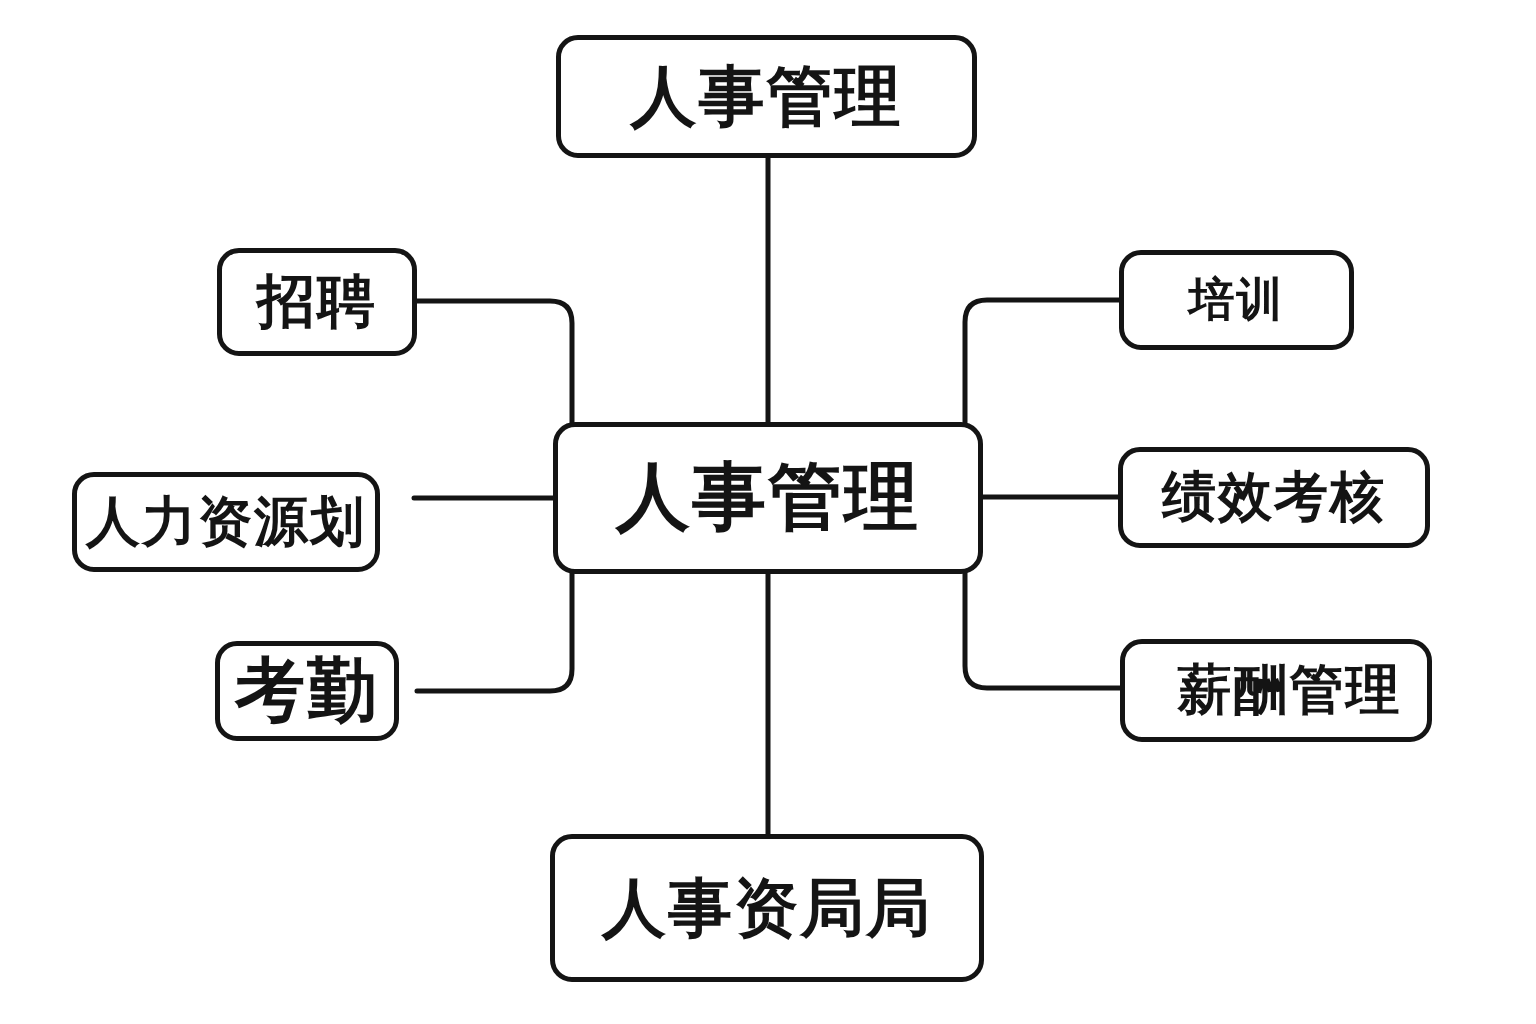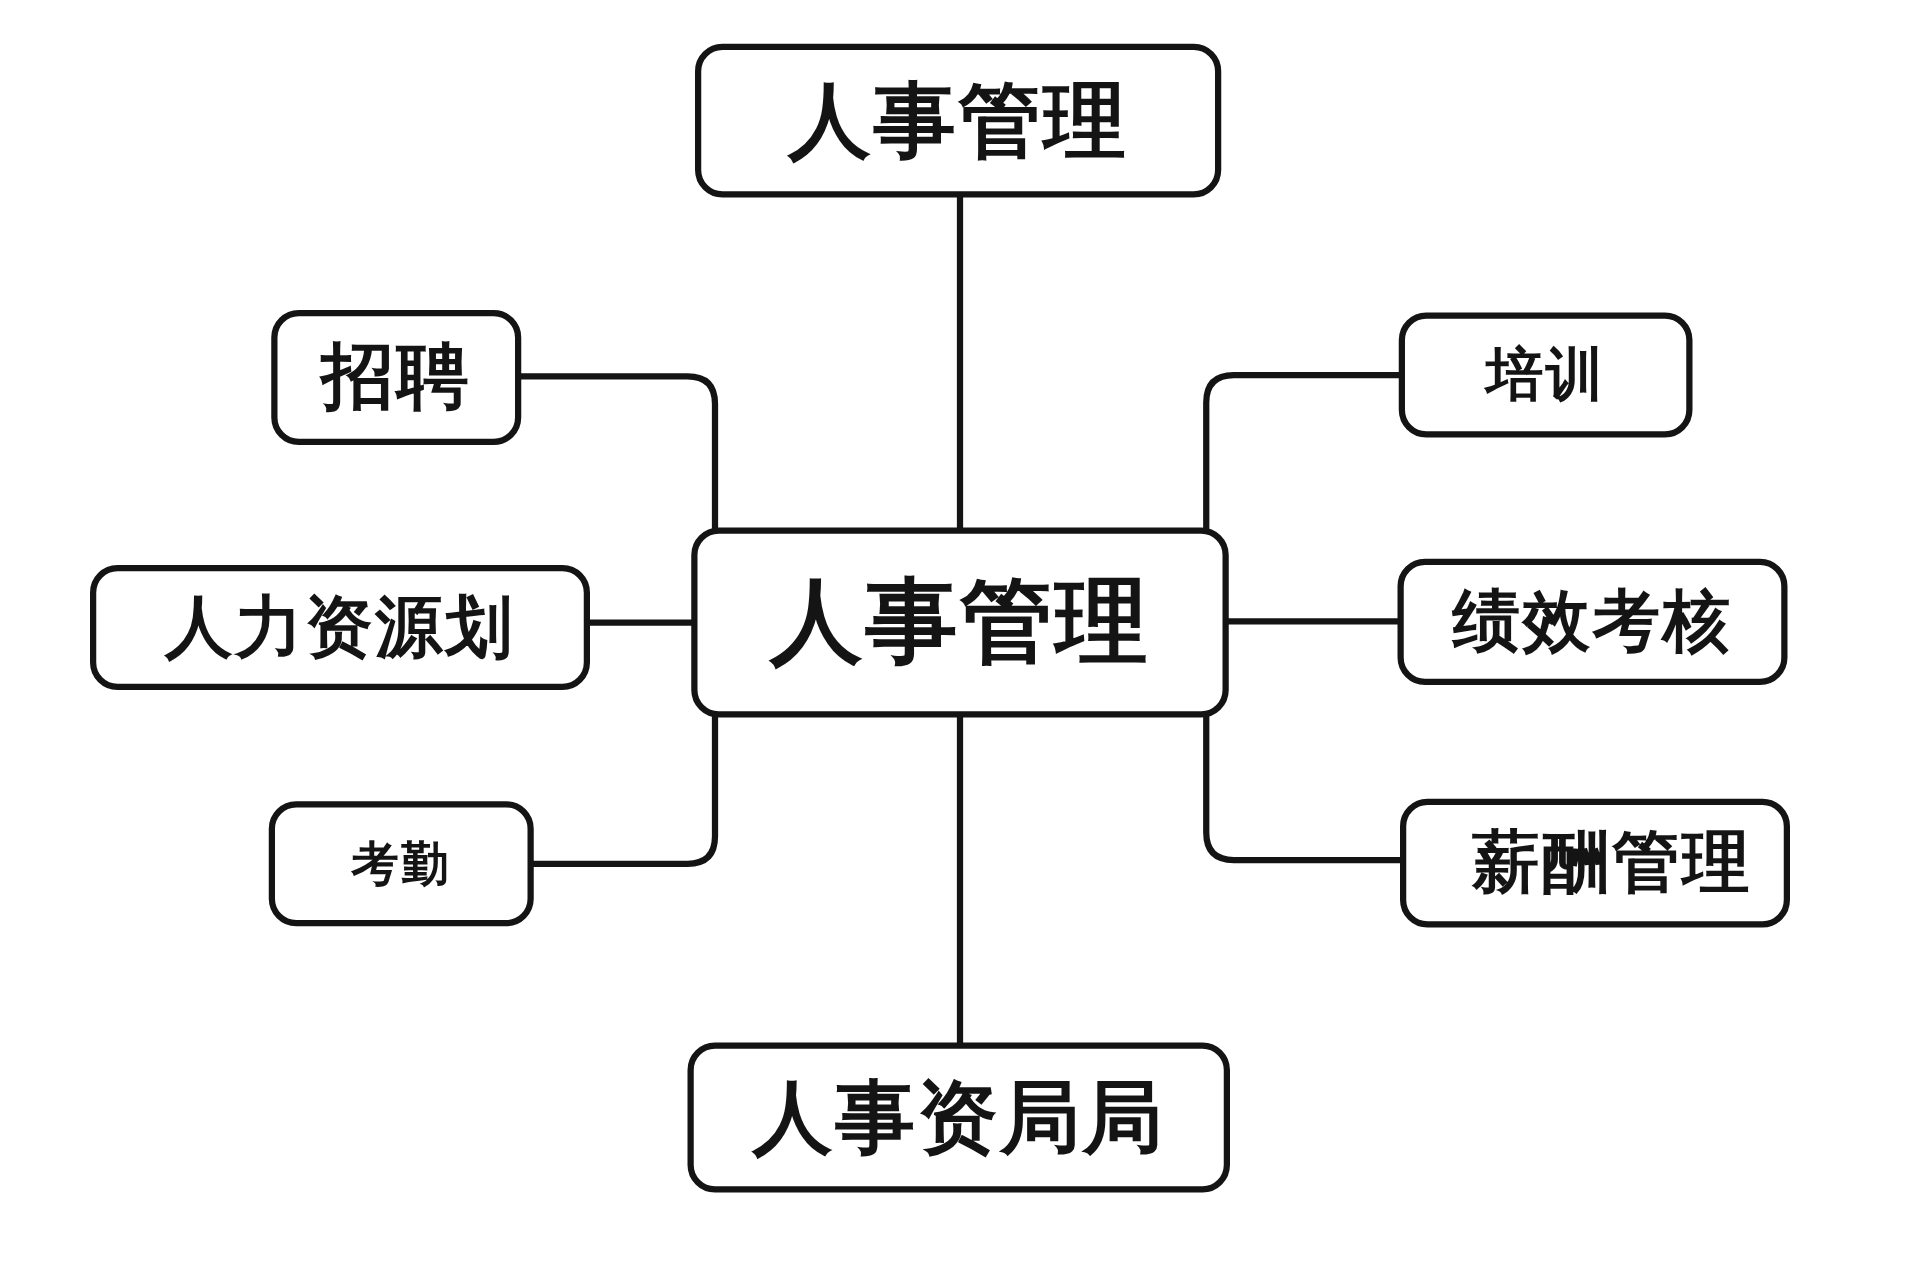--- a/index.html
+++ b/index.html
@@ -26,26 +26,26 @@
     display:flex;align-items:center;justify-content:center;
     color:var(--text);
     font-weight:900;
     white-space:nowrap;
     letter-spacing:2px;
   }
   
   .n-coal       {left:556px;top:35px;  width:421px;height:123px;font-size:66px;}
   .n-center     {left:553px;top:422px; width:430px;height:152px;font-size:74px;text-align:right;}
   .n-recruit    {left:217px;top:248px; width:200px;height:108px;font-size:58px;}
-  .n-hrplan     {left:72px; top:452px; width:400px;height:100px;font-size:54px;}
-  .n-attendance {left:215px;top:641px; width:212px;height:100px;font-size:38px;}
+  .n-hrplan     {left:72px; top:472px; width:308px;height:100px;font-size:54px;}
+  .n-attendance {left:215px;top:641px; width:184px;height:100px;font-size:70px;}
   .n-training   {left:1119px;top:250px;width:235px;height:100px;font-size:46px;text-align:center;}
   .n-performance{left:1118px;top:447px;width:312px;height:101px;font-size:54px;}
   .n-salary     {left:1120px;top:639px;width:312px;height:103px;font-size:54px;padding-left:27px;}
-  .n-bureau     {left:550px;top:834px; width:434px;height:120px;font-size:64px;}
+  .n-bureau     {left:550px;top:834px; width:434px;height:148px;font-size:64px;}
 </style>
 </head>
 <body>
 
 <div class="canvas">
 
   <svg class="edges" viewBox="0 0 1536 1024" xmlns="http://www.w3.org/2000/svg">
     <path d="M768 158 L768 424"></path>
     <path d="M768 572 L768 836"></path>
     <path d="M417 301 L550 301 Q572 301 572 323 L572 424"></path>

